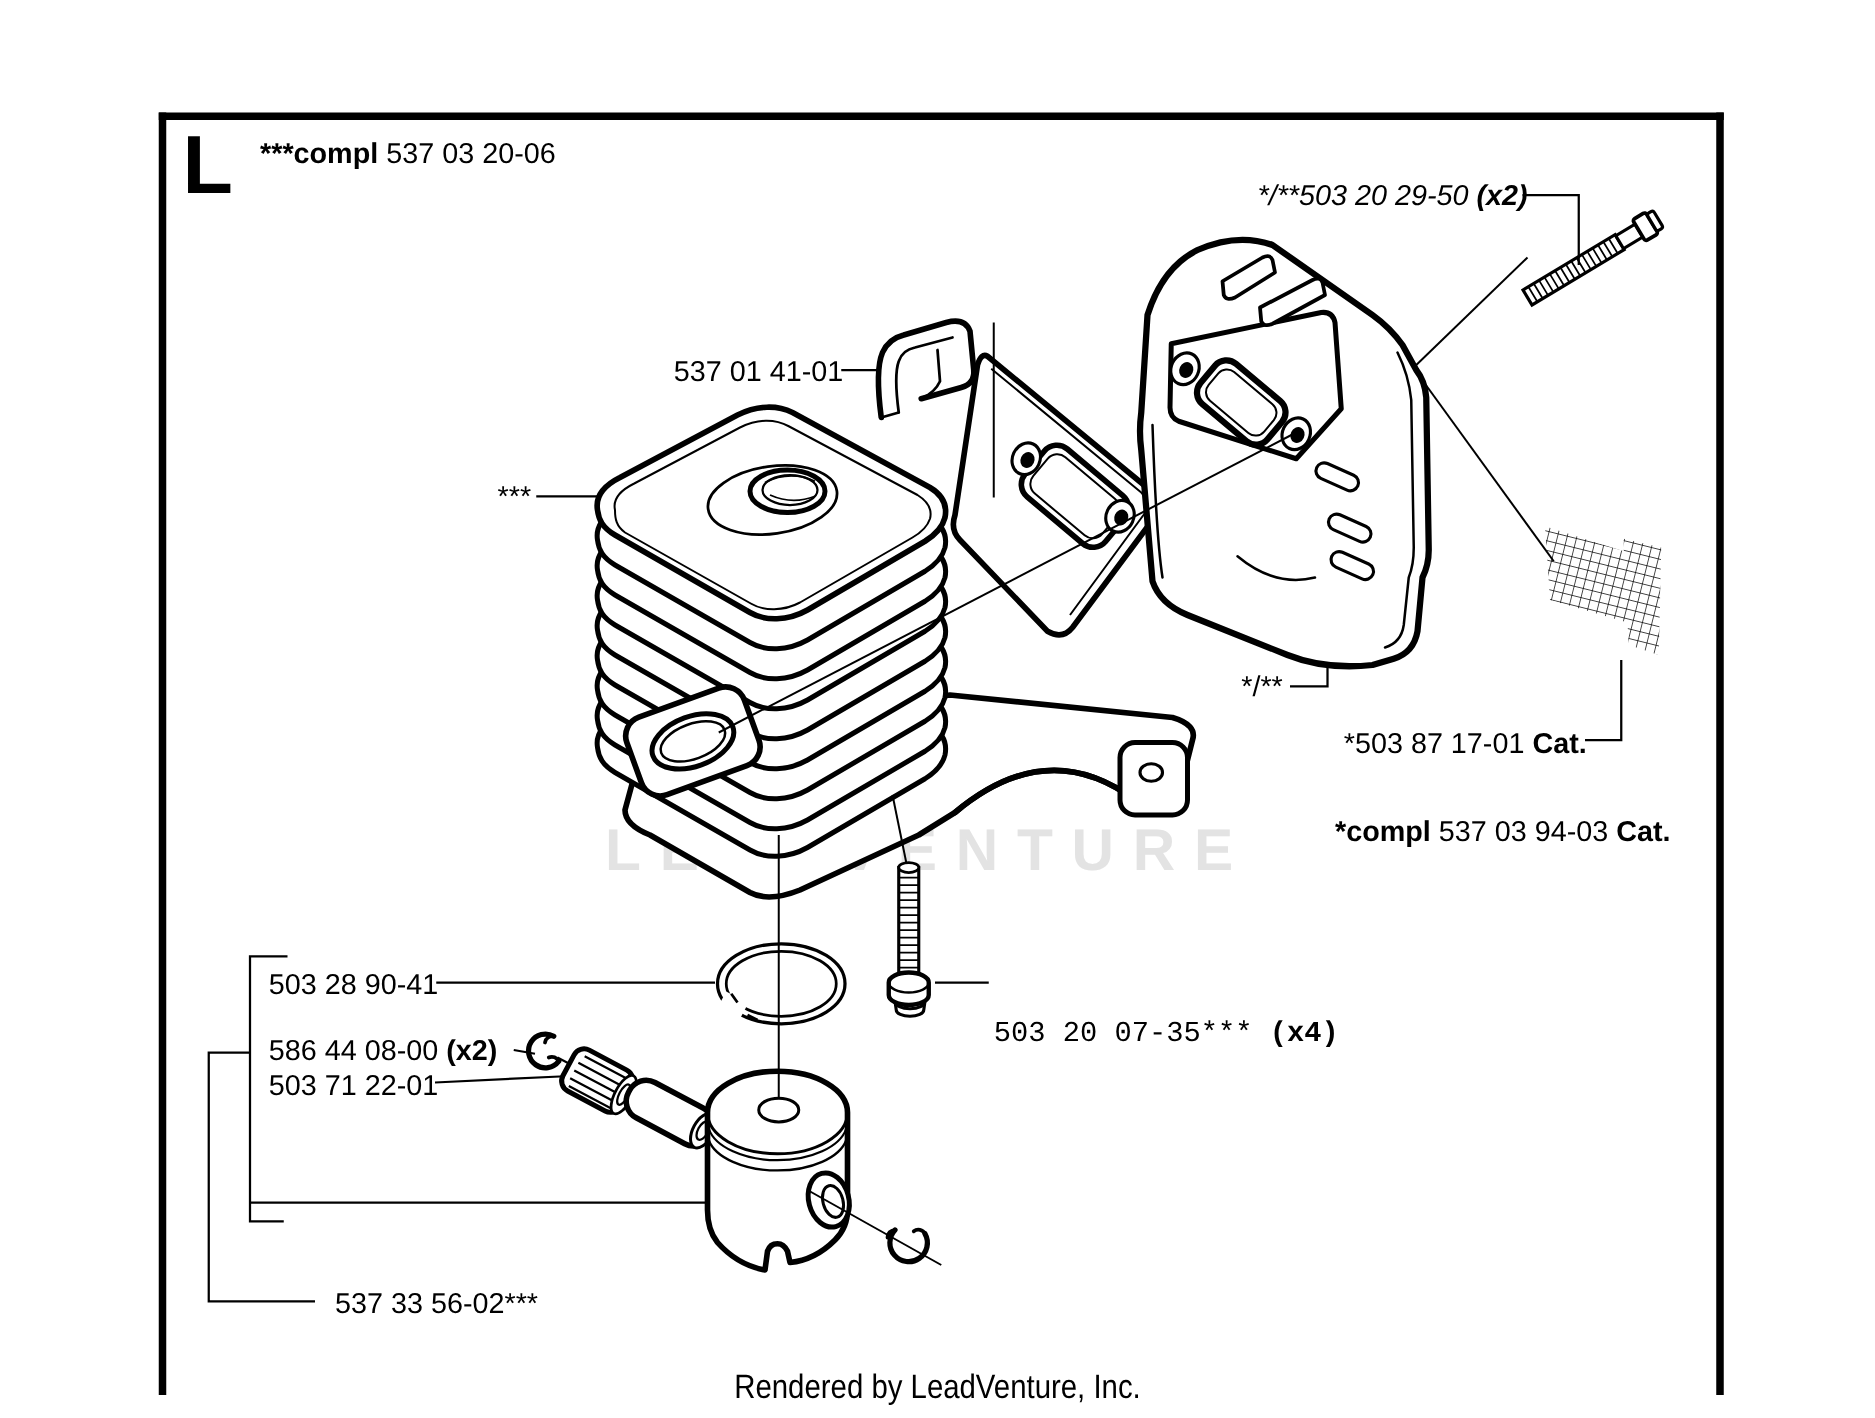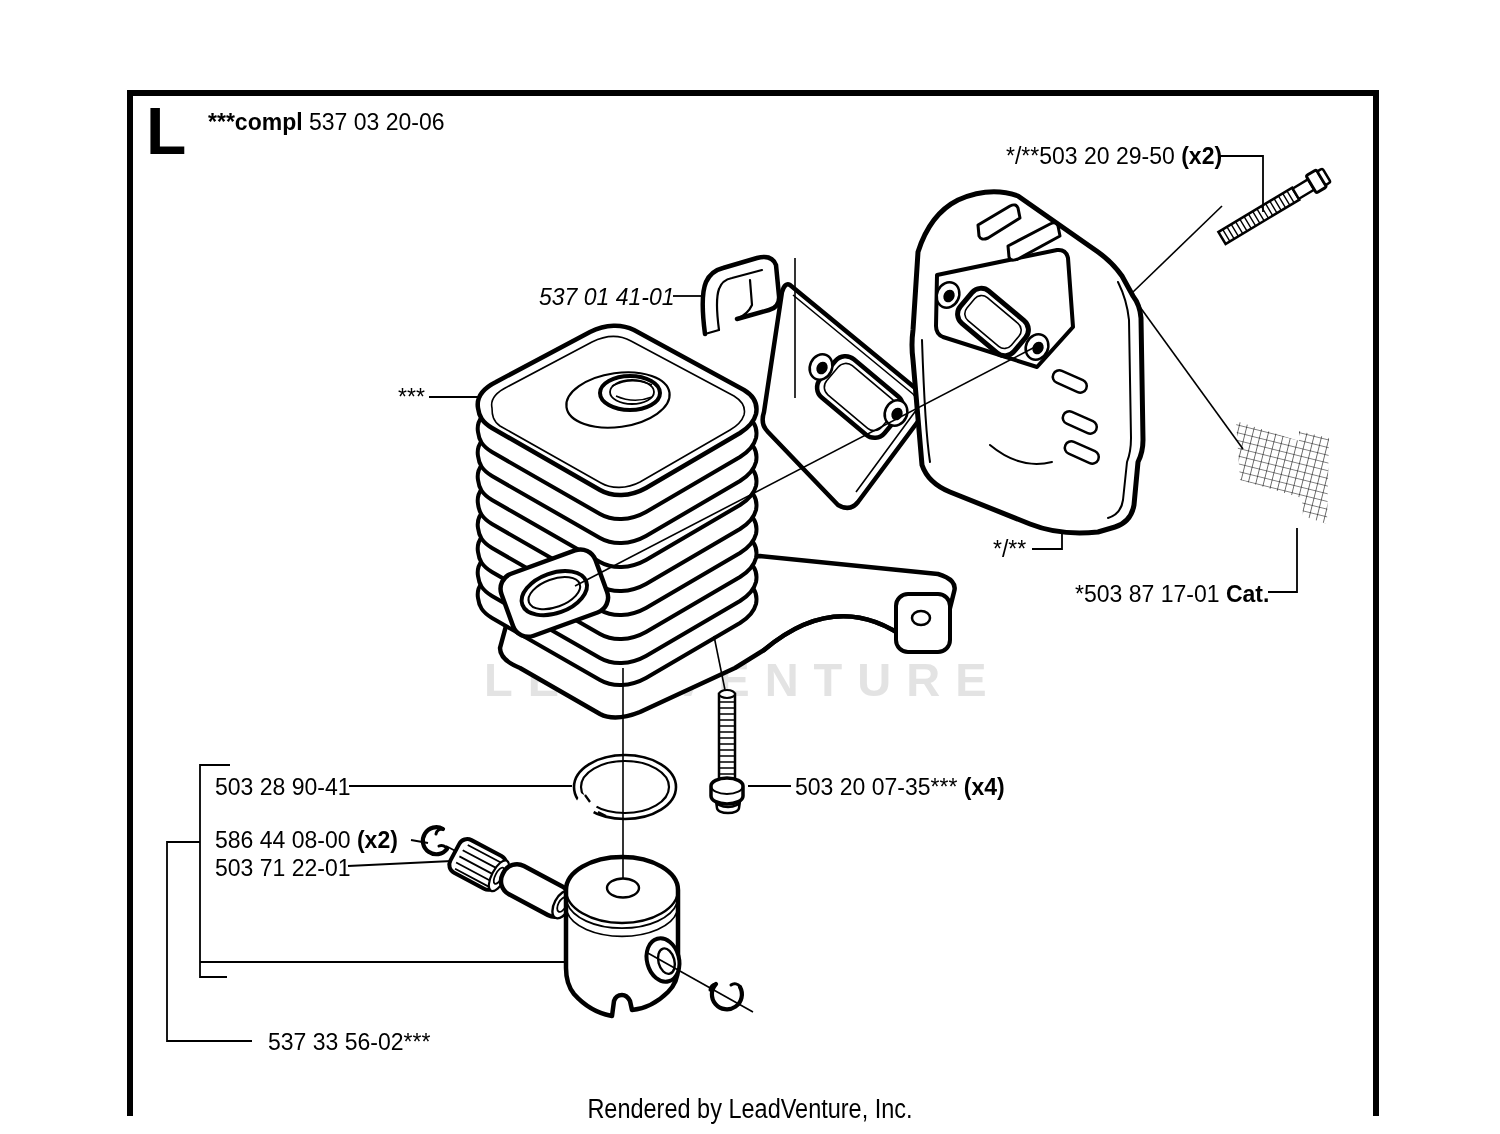--- a/index.html
+++ b/index.html
@@ -202,35 +202,36 @@
       <line x1="200" y1="962" x2="566" y2="962"></line>
       <polyline points="200,842 167,842 167,1041 252,1041"></polyline>
     </g>
   </svg>
 
   <div id="frame"></div>
   <div id="corner-letter">L</div>
 
   <div class="lbl" style="left:208px;top:109px;"><span class="b">***compl</span><span> 537 03 20-06</span></div>
 
-  <div class="lbl" style="left:1006px;top:143px;"><span>*/**503 20 29-50 </span><span class="b">(x2)</span></div>
-
-  <div class="lbl" style="left:539px;top:284px;font-style:italic;"><span>537 01 41-01</span></div>
+  <div class="lbl" style="left:1006px;top:143px;font-style:italic;"><span>*/**503 20 29-50 </span><span class="b">(x2)</span></div>
+
+  <div class="lbl" style="left:539px;top:284px;"><span>537 01 41-01</span></div>
 
   <div class="lbl" style="left:398px;top:384px;"><span>***</span></div>
 
   <div class="lbl" style="left:993px;top:536px;"><span>*/**</span></div>
 
   <div class="lbl" style="left:1075px;top:581px;"><span>*503 87 17-01 </span><span class="b">Cat.</span></div>
 
+  <div class="lbl" style="left:1068px;top:652px;"><span class="b">*compl</span><span> 537 03 94-03 </span><span class="b">Cat.</span></div>
 
   <div class="lbl" style="left:215px;top:774px;text-align:right;"><span>503 28 90-41</span></div>
 
   <div class="lbl" style="left:215px;top:827px;"><span>586 44 08-00 </span><span class="b">(x2)</span></div>
 
   <div class="lbl" style="left:215px;top:855px;text-align:center;"><span>503 71 22-01</span></div>
 
-  <div class="lbl" style="left:795px;top:774px;"><span>503 20 07-35*** </span><span class="b">(x4)</span></div>
+  <div class="lbl" style="left:795px;top:814px;font-family:Liberation Mono, monospace;"><span>503 20 07-35*** </span><span class="b">(x4)</span></div>
 
   <div class="lbl" style="left:268px;top:1029px;"><span>537 33 56-02***</span></div>
 
   <div id="footer">Rendered by LeadVenture, Inc.</div>
 </div>
 
 </body></html>

